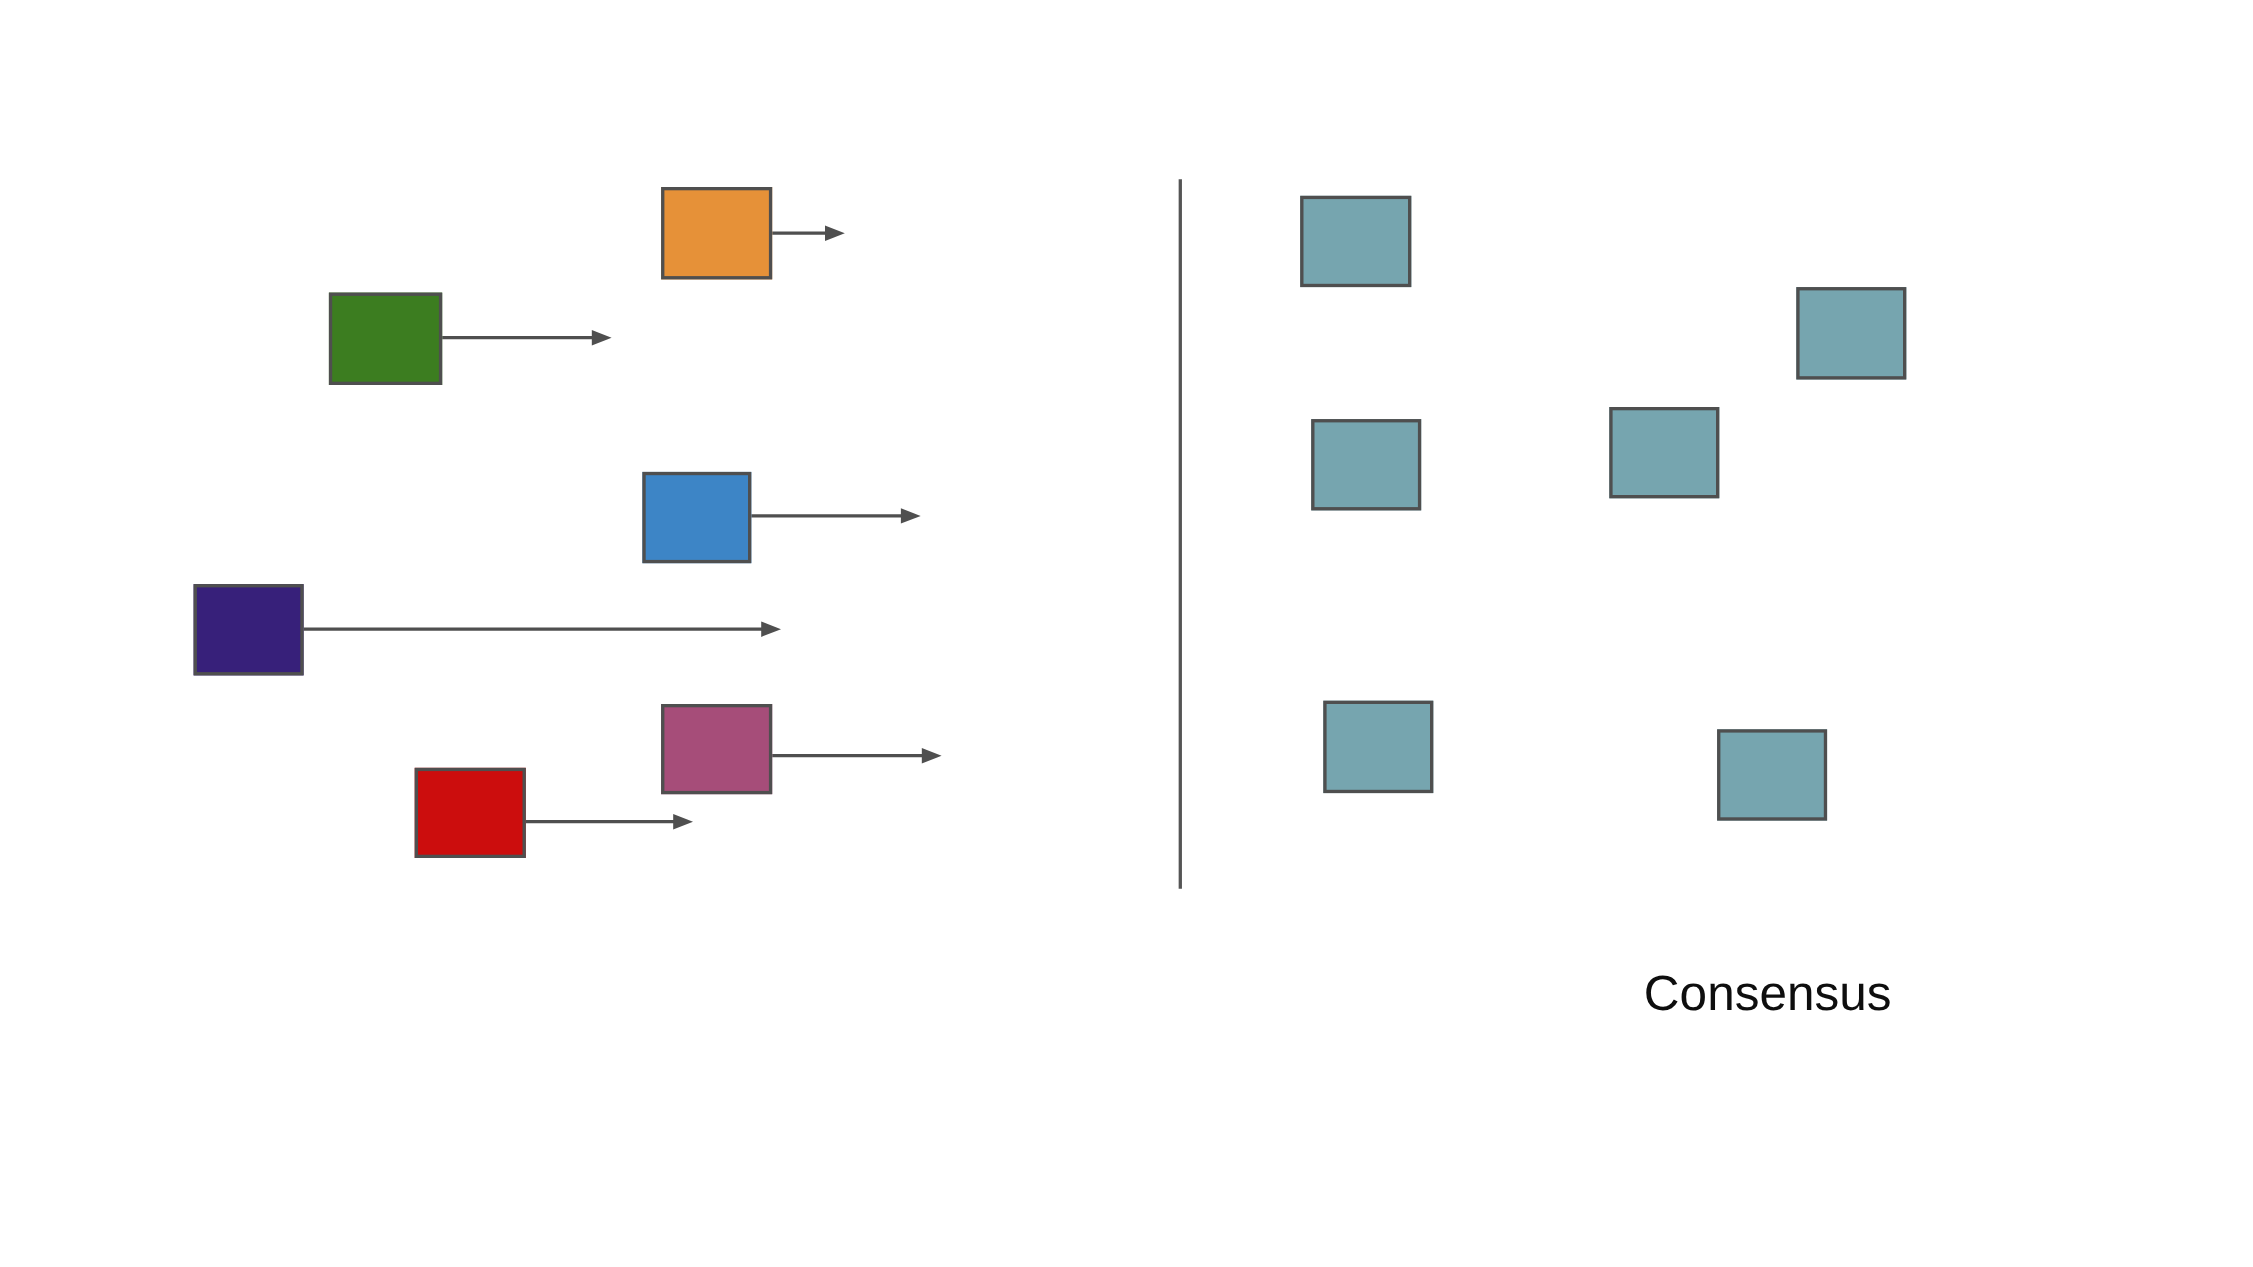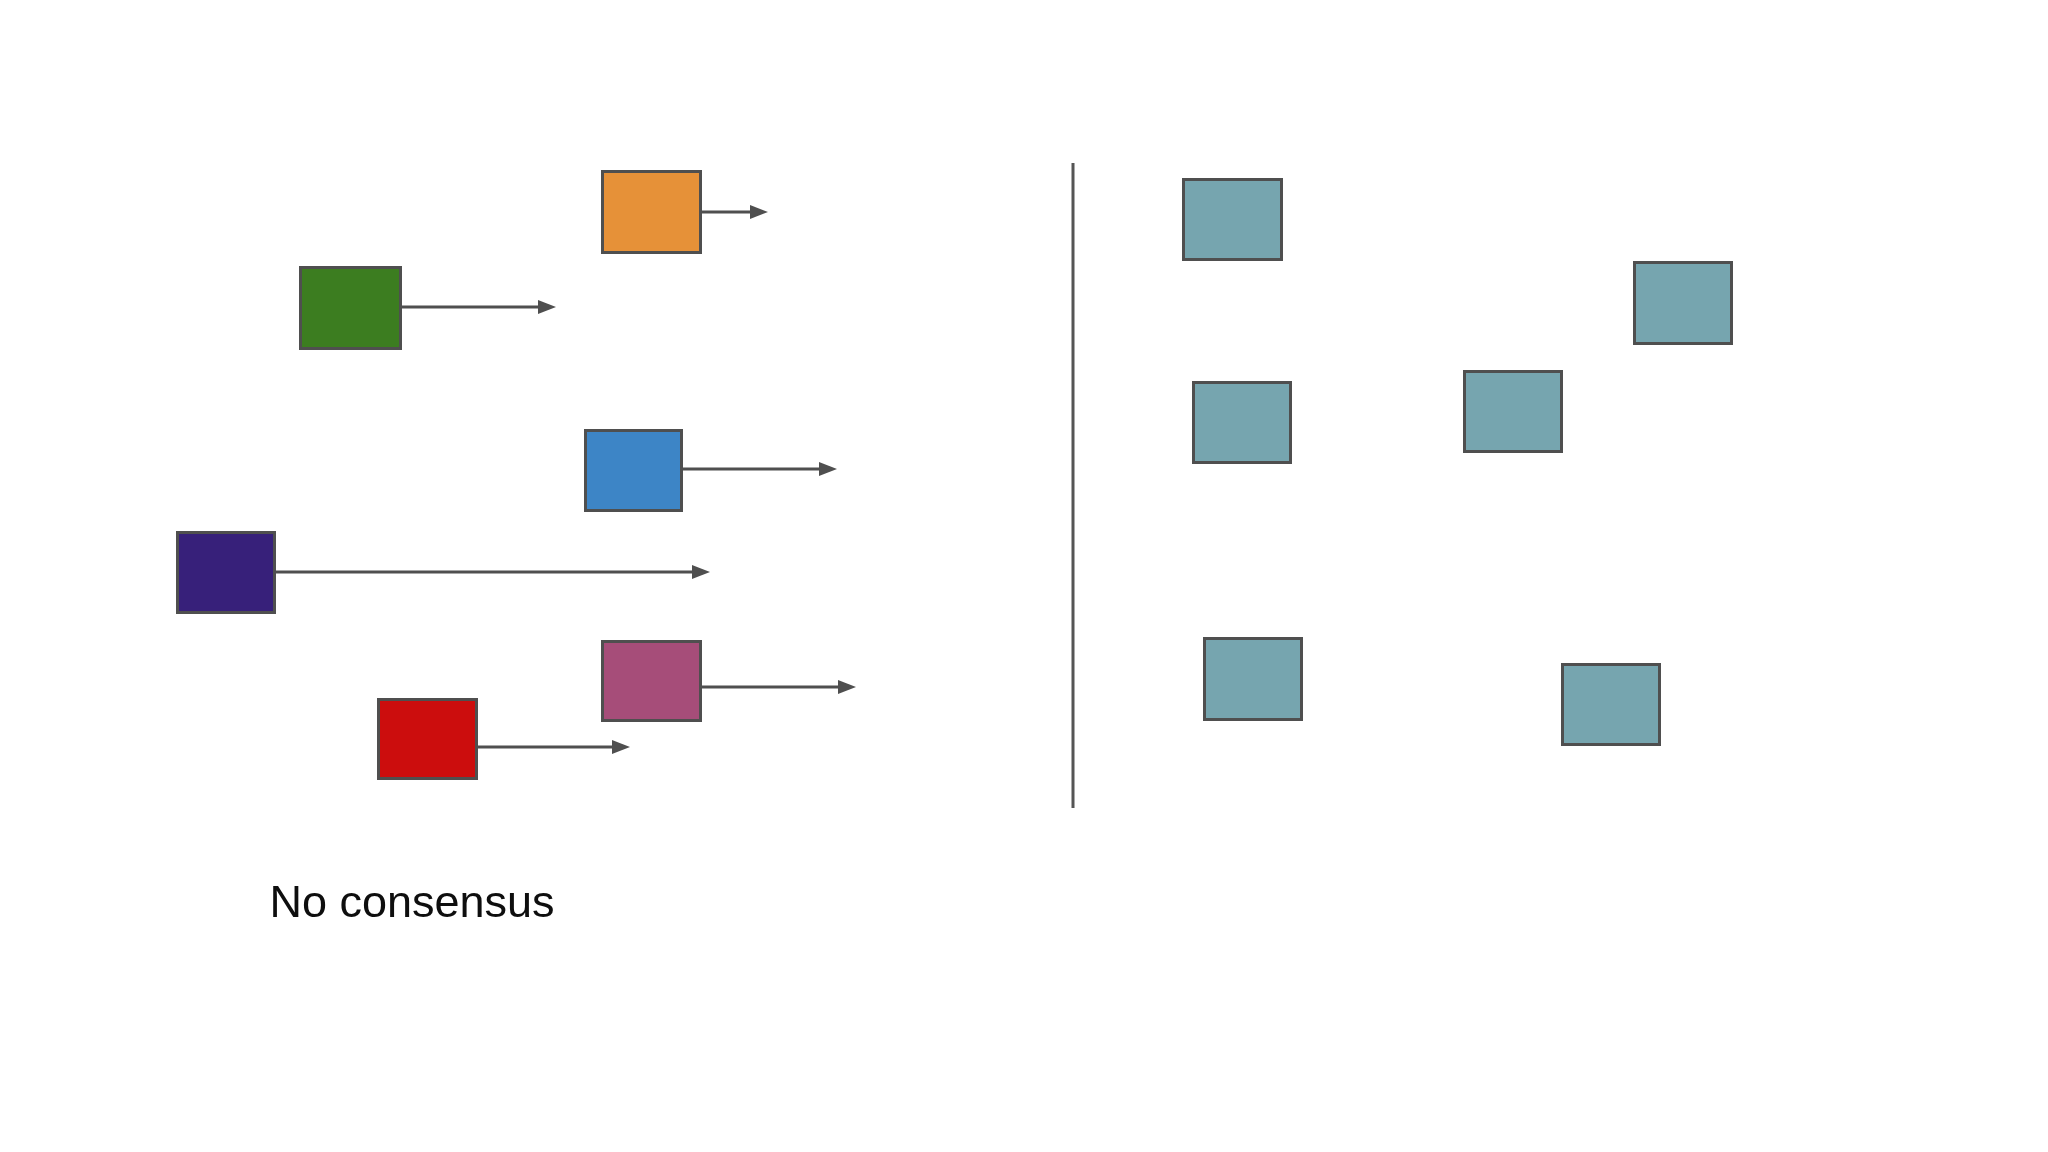--- a/index.html
+++ b/index.html
@@ -47,21 +47,21 @@
       <polygon points="556,307 538,300 538,314" fill="#4f4f4f"></polygon>
       <line x1="683" y1="469" x2="823" y2="469" stroke="#4f4f4f" stroke-width="3"></line>
       <polygon points="837,469 819,462 819,476" fill="#4f4f4f"></polygon>
       <line x1="276" y1="572" x2="696" y2="572" stroke="#4f4f4f" stroke-width="3"></line>
       <polygon points="710,572 692,565 692,579" fill="#4f4f4f"></polygon>
       <line x1="702" y1="687" x2="842" y2="687" stroke="#4f4f4f" stroke-width="3"></line>
       <polygon points="856,687 838,680 838,694" fill="#4f4f4f"></polygon>
       <line x1="478" y1="747" x2="616" y2="747" stroke="#4f4f4f" stroke-width="3"></line>
       <polygon points="630,747 612,740 612,754" fill="#4f4f4f"></polygon>
     </svg>
-  <div class="panel-label" style="left: 412px; top: 876px;">No consensus</div>
+  <div class="panel-label" style="left: 1607px; top: 877px;">Consensus</div>
 <div class="shape-box" style="left: 601px; top: 170px; width: 101px; height: 84px; background: rgb(230, 145, 56); border: 3px solid rgb(79, 79, 79);"></div>
     <div class="shape-box" style="left: 299px; top: 266px; width: 103px; height: 84px; background: rgb(60, 125, 32); border: 3px solid rgb(79, 79, 79);"></div>
     <div class="shape-box" style="left: 584px; top: 429px; width: 99px; height: 83px; background: rgb(61, 133, 198); border: 3px solid rgb(79, 79, 79);"></div>
     <div class="shape-box" style="left: 176px; top: 531px; width: 100px; height: 83px; background: rgb(55, 32, 122); border: 3px solid rgb(79, 79, 79);"></div>
     <div class="shape-box" style="left: 601px; top: 640px; width: 101px; height: 82px; background: rgb(166, 77, 121); border: 3px solid rgb(79, 79, 79);"></div>
     <div class="shape-box" style="left: 377px; top: 698px; width: 101px; height: 82px; background: rgb(204, 13, 13); border: 3px solid rgb(79, 79, 79);"></div>
     <div class="shape-box" style="left: 1182px; top: 178px; width: 101px; height: 83px; background: rgb(118, 165, 175); border: 3px solid rgb(79, 79, 79);"></div>
     <div class="shape-box" style="left: 1633px; top: 261px; width: 100px; height: 84px; background: rgb(118, 165, 175); border: 3px solid rgb(79, 79, 79);"></div>
     <div class="shape-box" style="left: 1192px; top: 381px; width: 100px; height: 83px; background: rgb(118, 165, 175); border: 3px solid rgb(79, 79, 79);"></div>
     <div class="shape-box" style="left: 1463px; top: 370px; width: 100px; height: 83px; background: rgb(118, 165, 175); border: 3px solid rgb(79, 79, 79);"></div>

